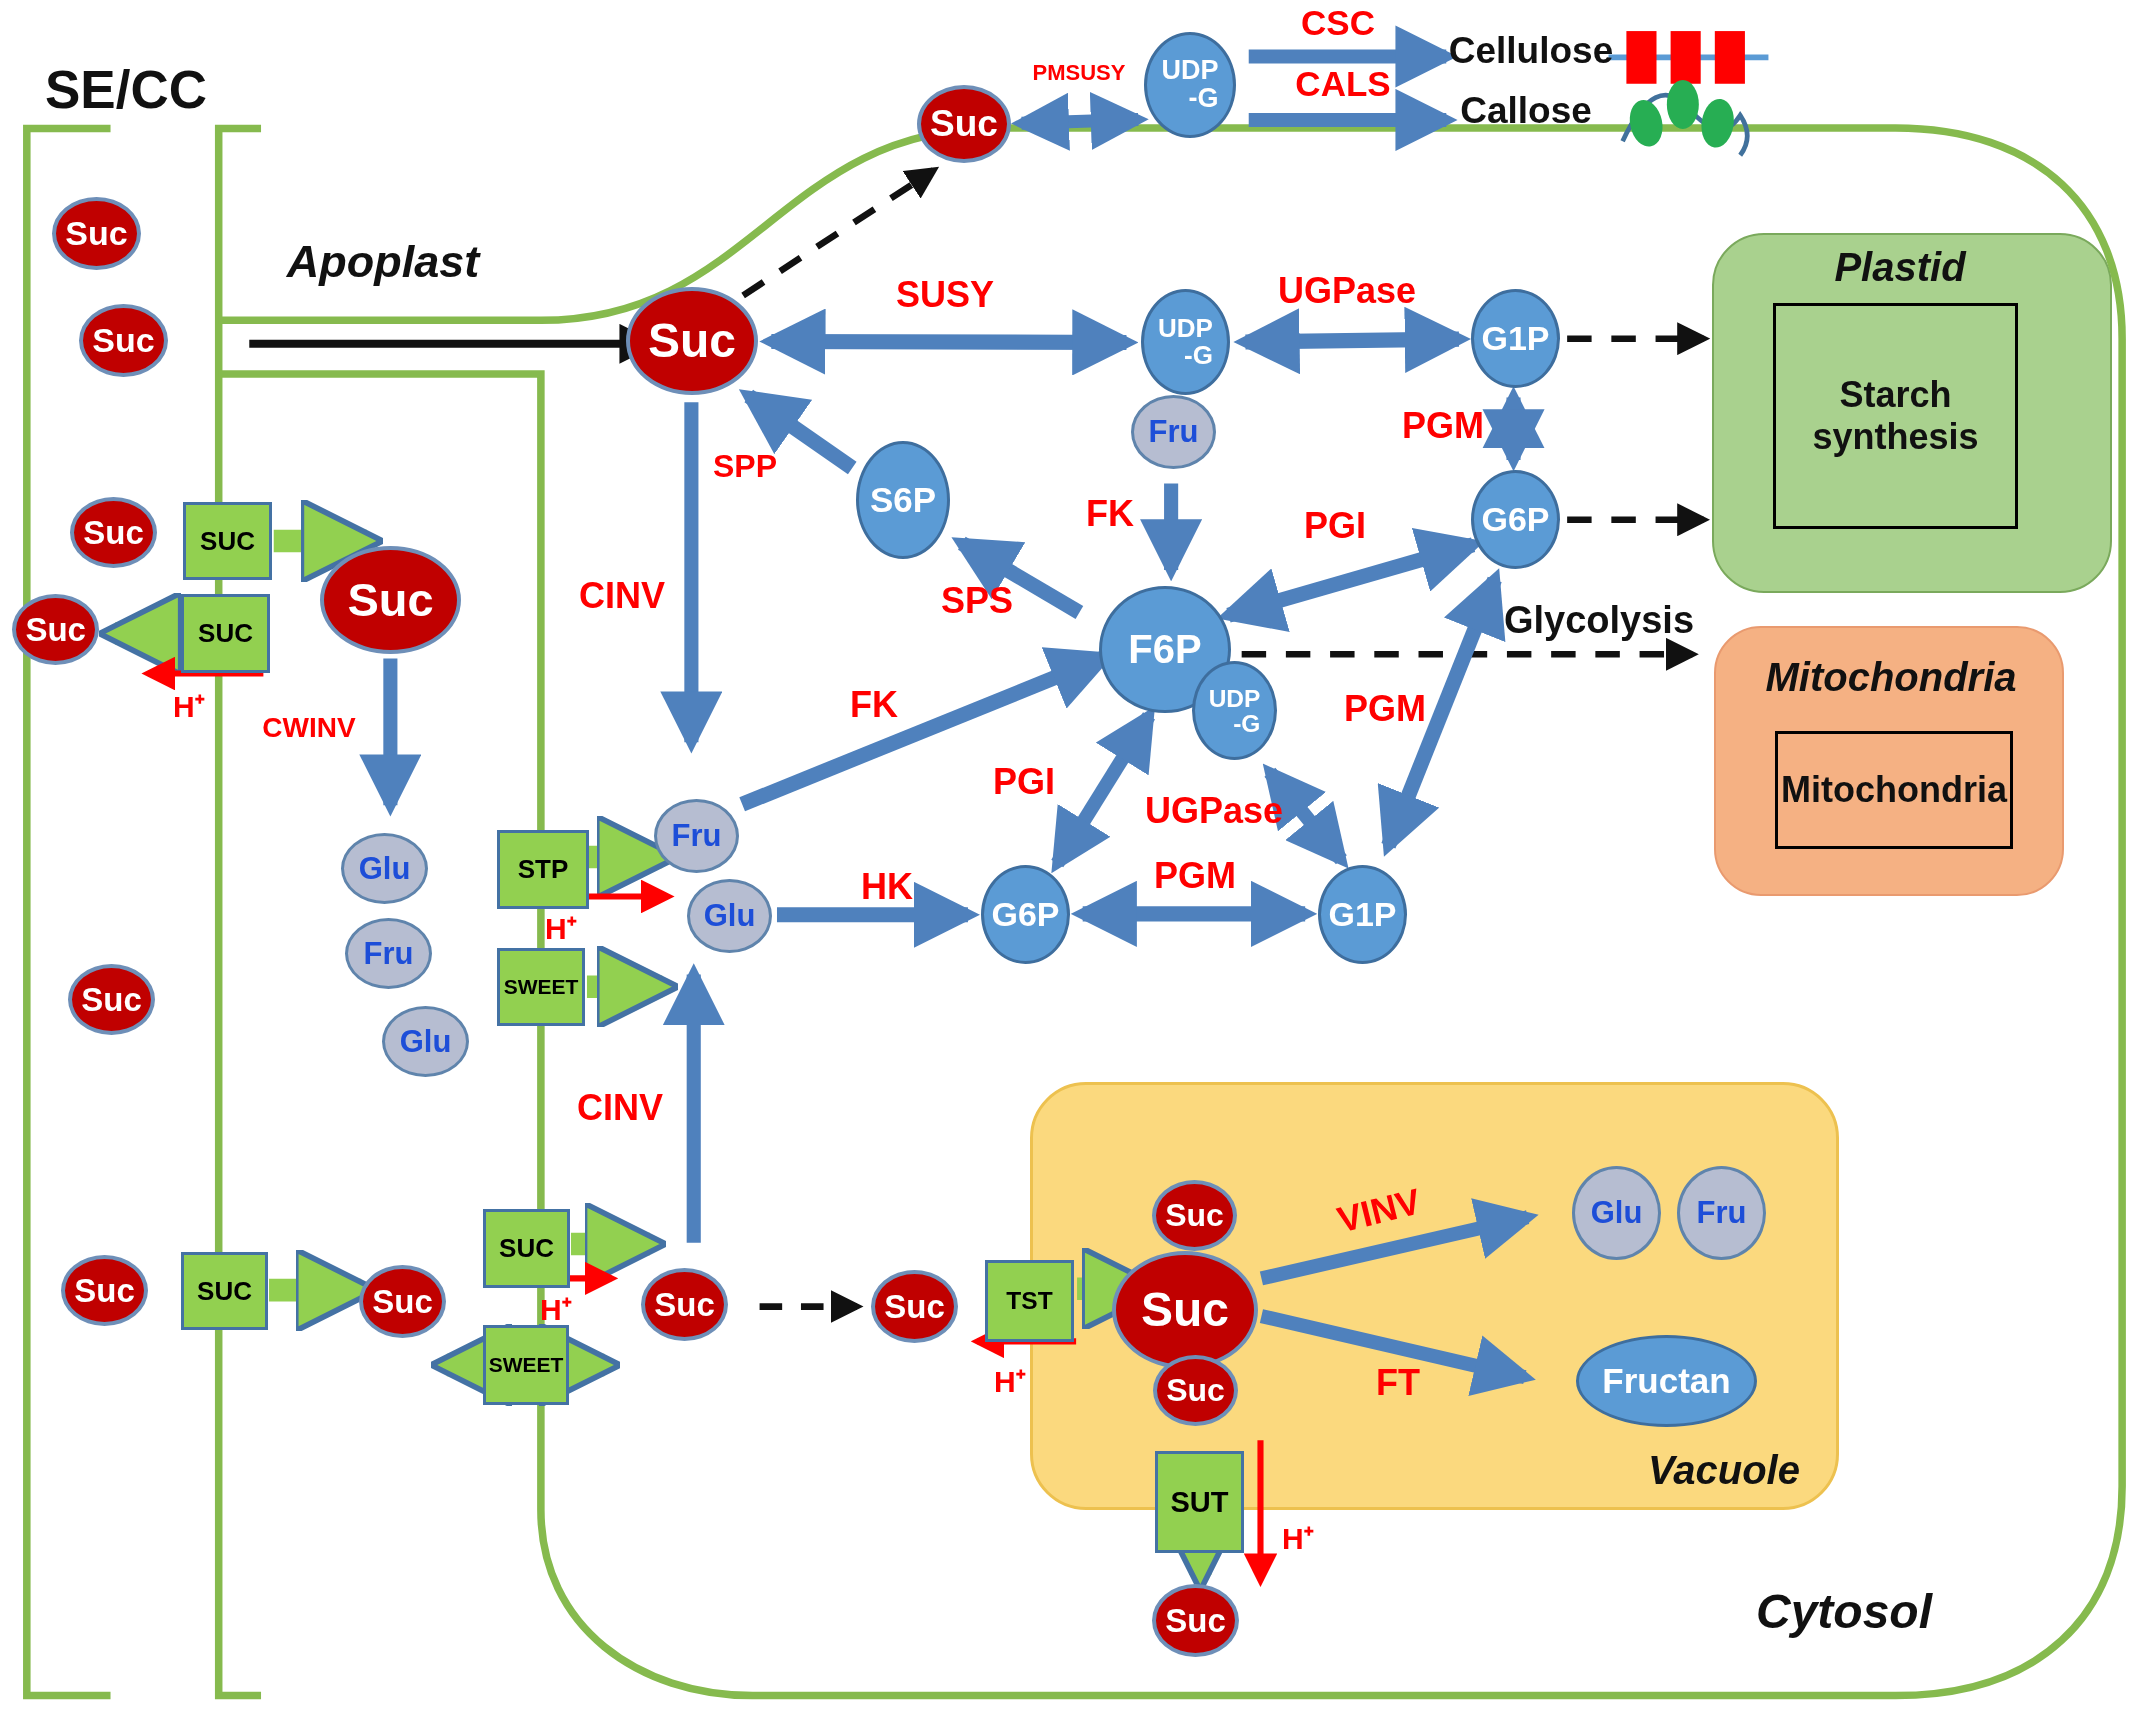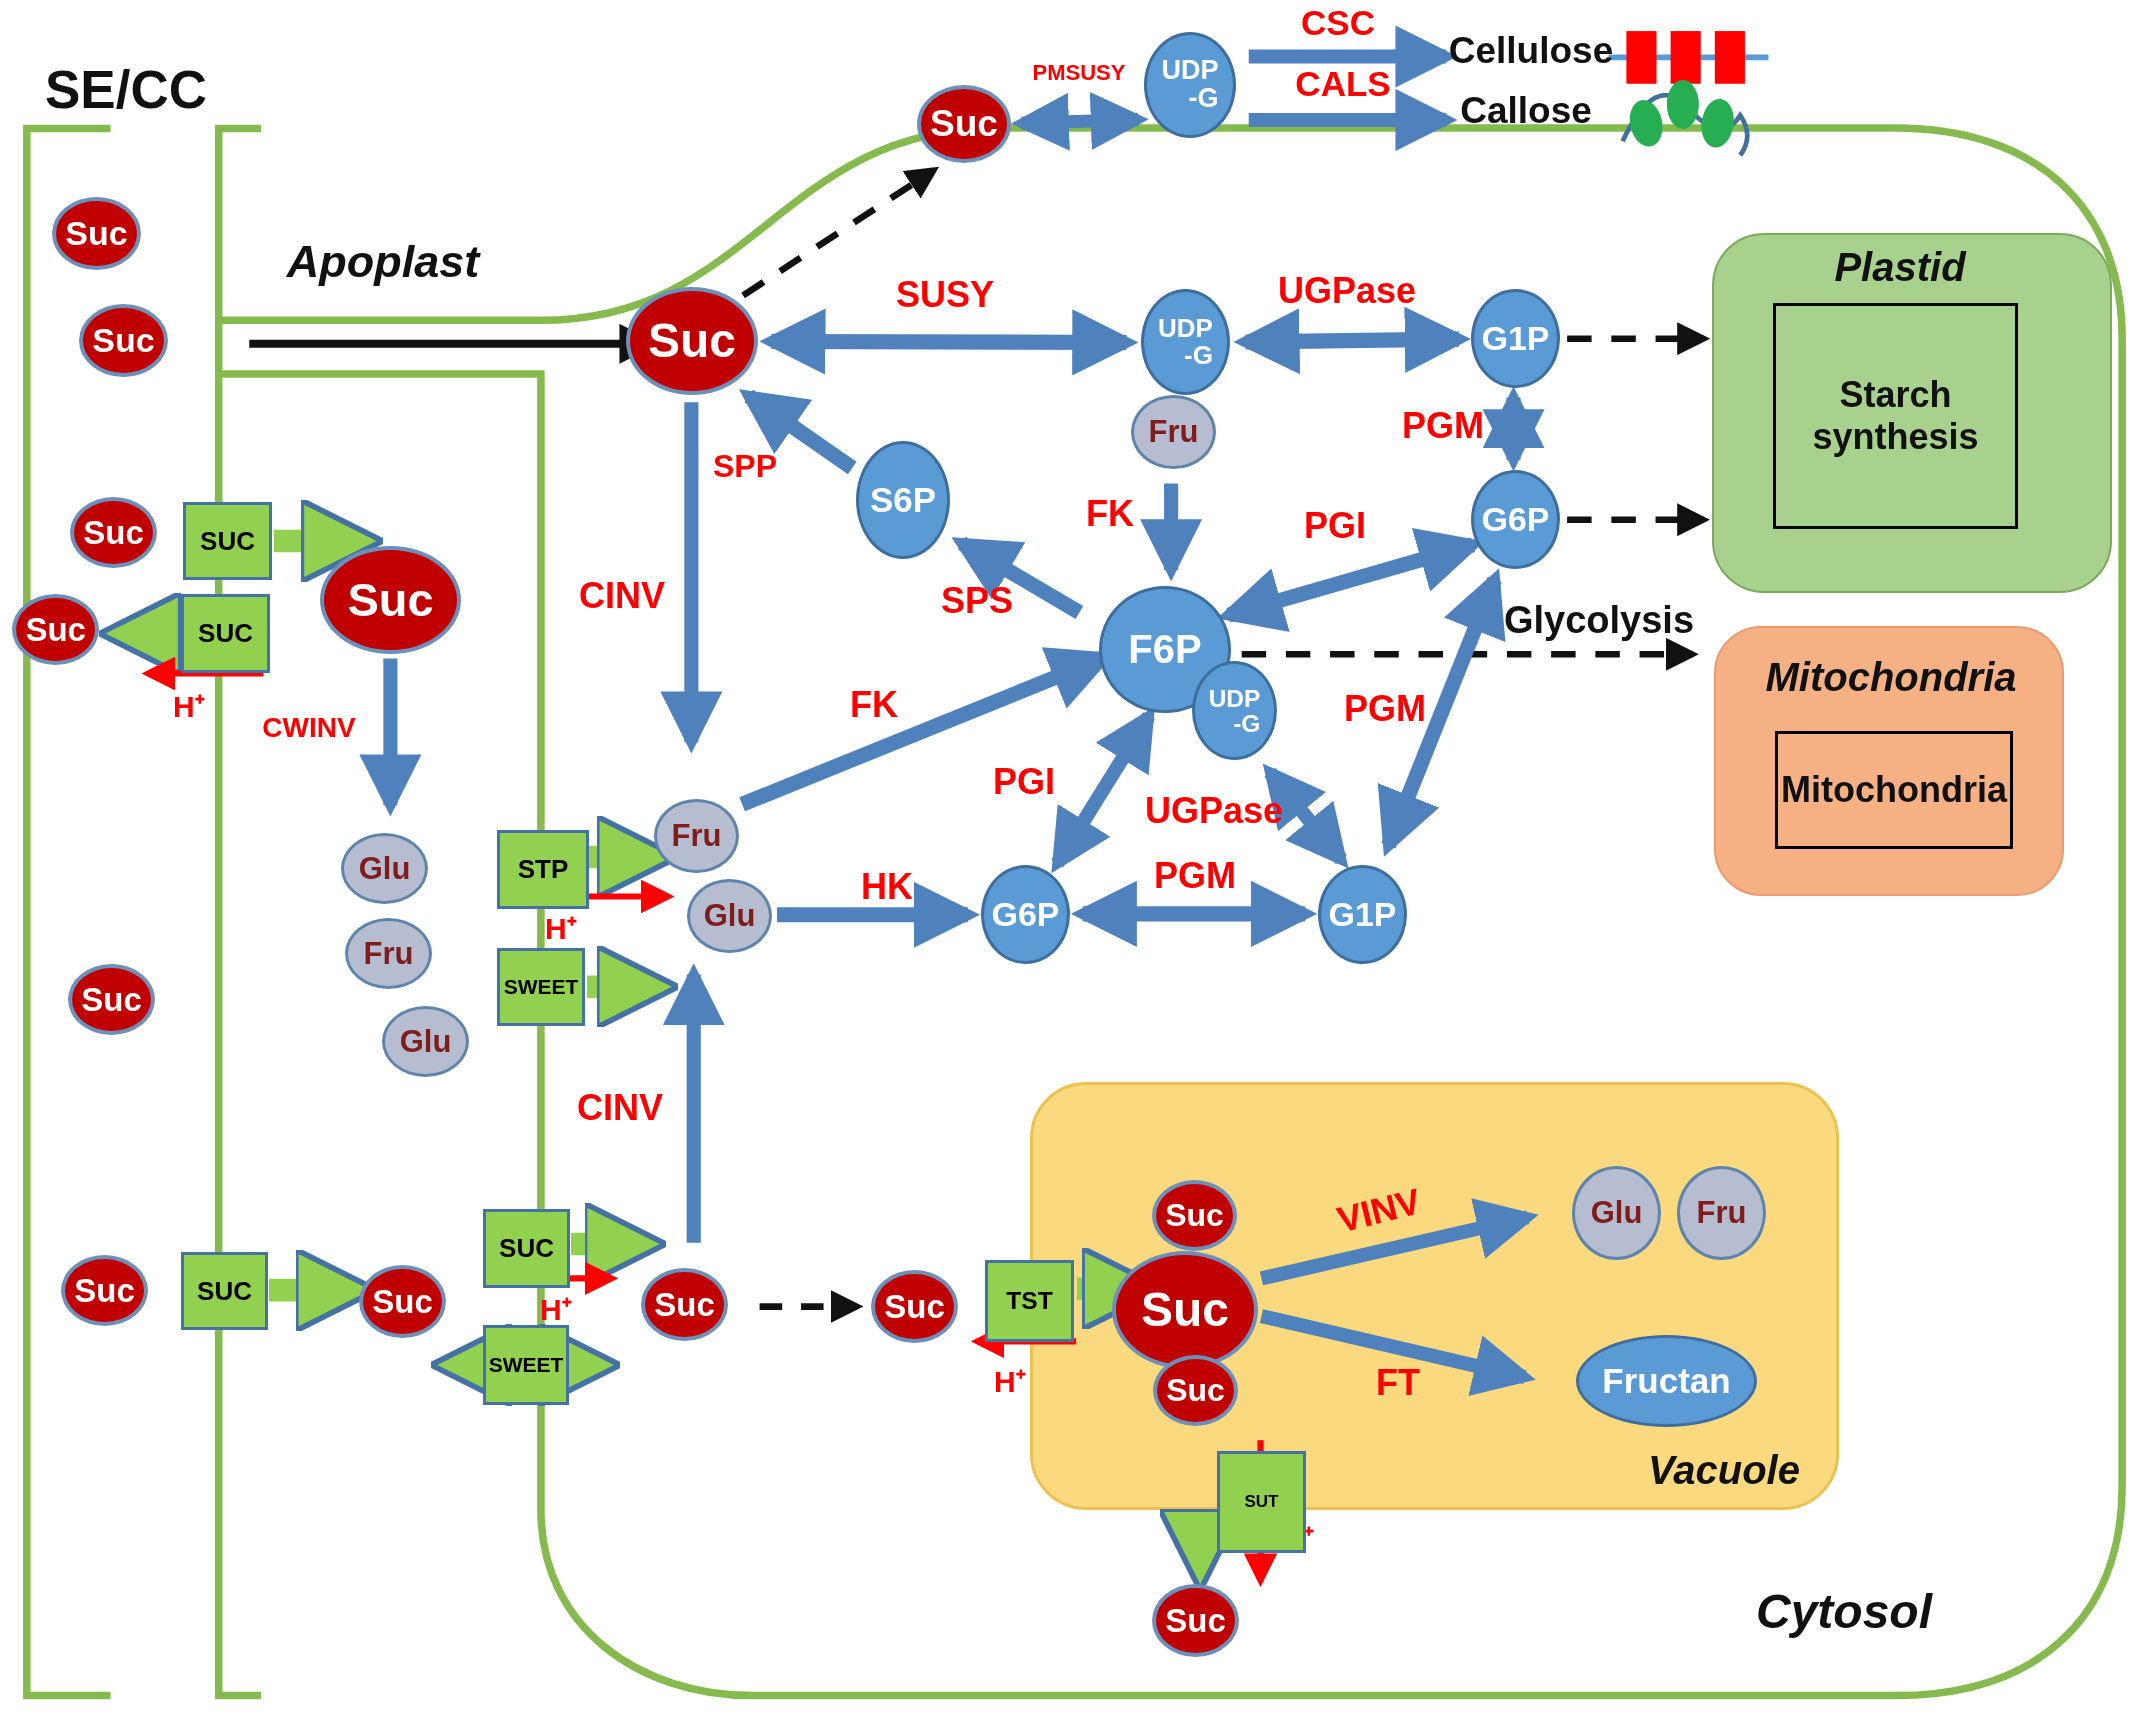--- a/index.html
+++ b/index.html
@@ -3,21 +3,21 @@
 <meta charset="utf-8">
 <style>
   html,body{margin:0;padding:0;background:#fff;}
   #canvas{position:relative;width:2140px;height:1729px;background:#ffffff;overflow:hidden;
           font-family:"Liberation Sans", sans-serif;}
   #wires{position:absolute;left:0;top:0;width:2140px;height:1729px;}
   .oval{position:absolute;border-radius:50%;display:flex;align-items:center;justify-content:center;
         font-weight:bold;box-sizing:border-box;text-align:right;line-height:1.02;}
   .red{background:#C00000;border:4.2px solid #6E8FB8;color:#ffffff;}
   .blue{background:#5B9BD5;border:3.8px solid #3E6E9E;color:#ffffff;}
-  .gray{background:#B6BDD1;border:3.8px solid #5F84AC;color:#7f1d1d;}
+  .gray{background:#B6BDD1;border:3.8px solid #5F84AC;color:#1d4ed8;}
   .tr{position:absolute;background:#92D050;border:3.8px solid #4472A4;color:#000000;
       display:flex;align-items:center;justify-content:center;font-weight:bold;box-sizing:border-box;}
   .zone{position:absolute;box-sizing:border-box;}
   .lbl{position:absolute;transform:translate(-50%,-50%);font-weight:bold;white-space:nowrap;color:#111111;}
   .rl{color:#FF0000;}
   .it{font-style:italic;}
   .inner{position:absolute;border:3.3px solid #000;box-sizing:border-box;display:flex;
          align-items:center;justify-content:center;text-align:center;font-weight:bold;color:#111;}
 </style>
 </head>
@@ -205,21 +205,21 @@
     </div>
   <div class="tr" style="left:483px;top:1209px;width:87px;height:79px;font-size:26px;">
       <span>SUC</span>
     </div>
   <div class="tr" style="left:483px;top:1325px;width:86px;height:80px;font-size:21px;">
       <span>SWEET</span>
     </div>
   <div class="tr" style="left:985px;top:1260px;width:89px;height:82px;font-size:24.5px;">
       <span>TST</span>
     </div>
-  <div class="tr" style="left:1217px;top:1451px;width:89px;height:102px;font-size:17px;">
+  <div class="tr" style="left:1155px;top:1451px;width:89px;height:102px;font-size:29px;">
       <span>SUT</span>
     </div>
 
   <div class="oval red" style="left:917px;top:85px;width:94px;height:78px;font-size:37px;">
       <span>Suc</span>
     </div>
   <div class="oval blue" style="left:1144px;top:32px;width:92px;height:106px;font-size:27px;">
     <div>
         <div>UDP</div>
         <div>-G</div>

